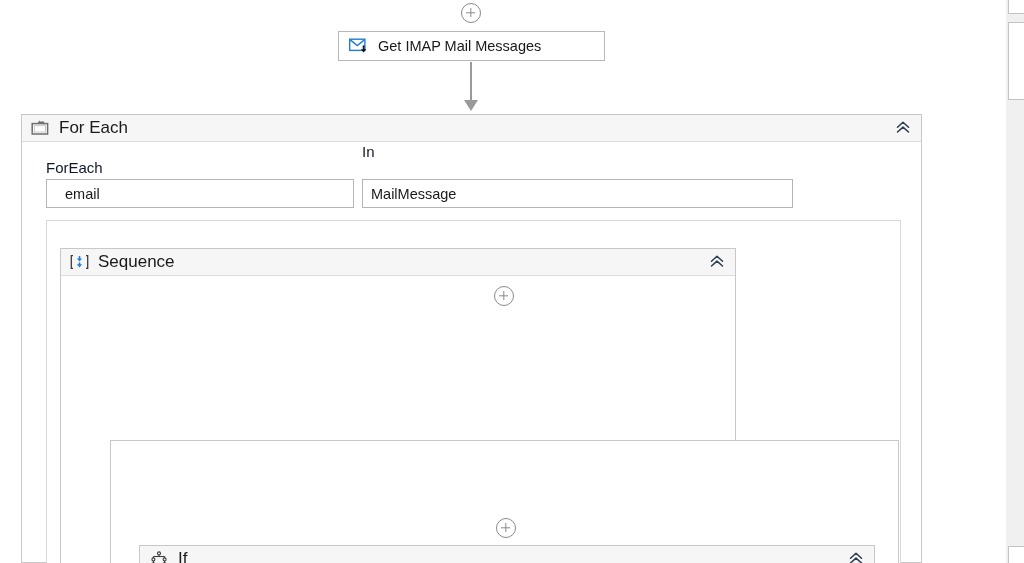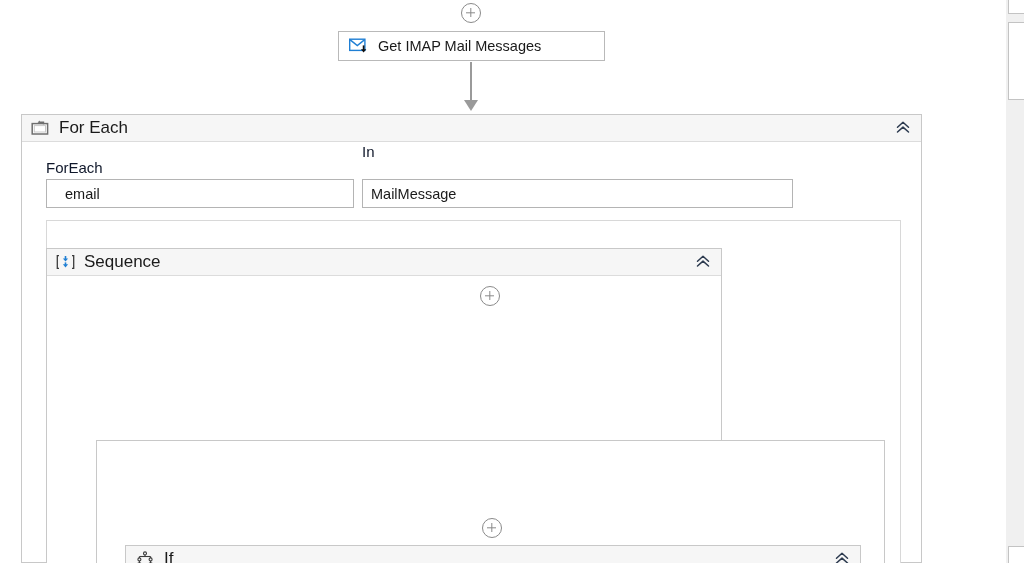--- a/index.html
+++ b/index.html
@@ -228,21 +228,21 @@
     </div>
 
     <div class="field-label" style="left:24px; top:44px;">ForEach</div>
     <div class="field-box" style="left:24px; top:64px; width:308px; height:29px;padding-left:18px;">email</div>
 
     <div class="field-label" style="left:340px; top:28px;">In</div>
     <div class="field-box" style="left:340px; top:64px; width:431px; height:29px;">MailMessage</div>
 
     <div class="inner-plate" style="left:24px; top:105px; width:855px; height:344px;"></div>
 
-    <div class="container" style="left:24px; top:133px; width:676px; height:316px;">
+    <div class="container" style="left:38px; top:133px; width:676px; height:316px;">
 
       <div class="hdr">
         <span class="icon">
           <svg width="19" height="16" viewBox="0 0 19 16">
             <path d="M3.0 1.6 L1.3 1.6 L1.3 14.4 L3.0 14.4" fill="none" stroke="#3c3c3c" stroke-width="1.3"></path>
             <path d="M16.0 1.6 L17.7 1.6 L17.7 14.4 L16.0 14.4" fill="none" stroke="#3c3c3c" stroke-width="1.3"></path>
             <path d="M9.5 2.0 v3.2" stroke="#1f7fd4" stroke-width="1.6" fill="none"></path>
             <path d="M6.9 4.4 L9.5 7.6 L12.1 4.4 Z" fill="#1f7fd4"></path>
             <path d="M9.5 8.4 v2.6" stroke="#1f7fd4" stroke-width="1.6" fill="none"></path>
             <path d="M6.9 10.2 L9.5 13.6 L12.1 10.2 Z" fill="#1f7fd4"></path>

